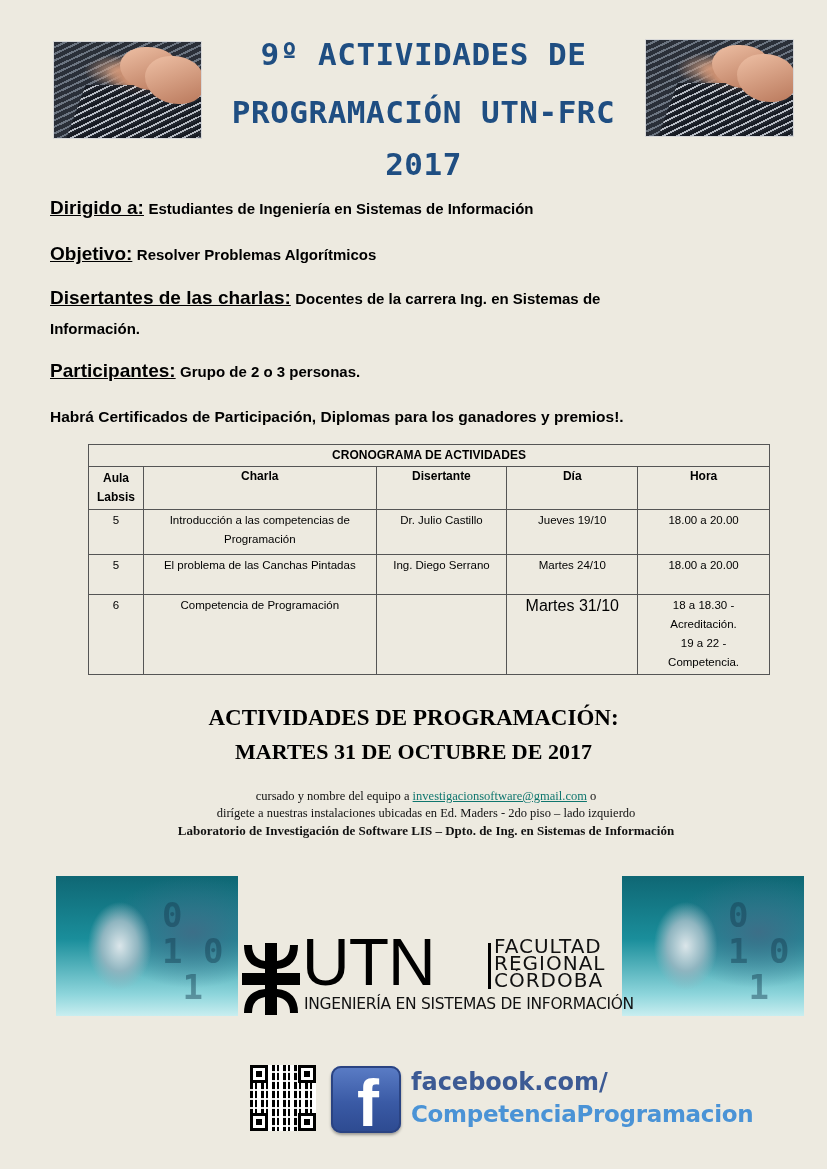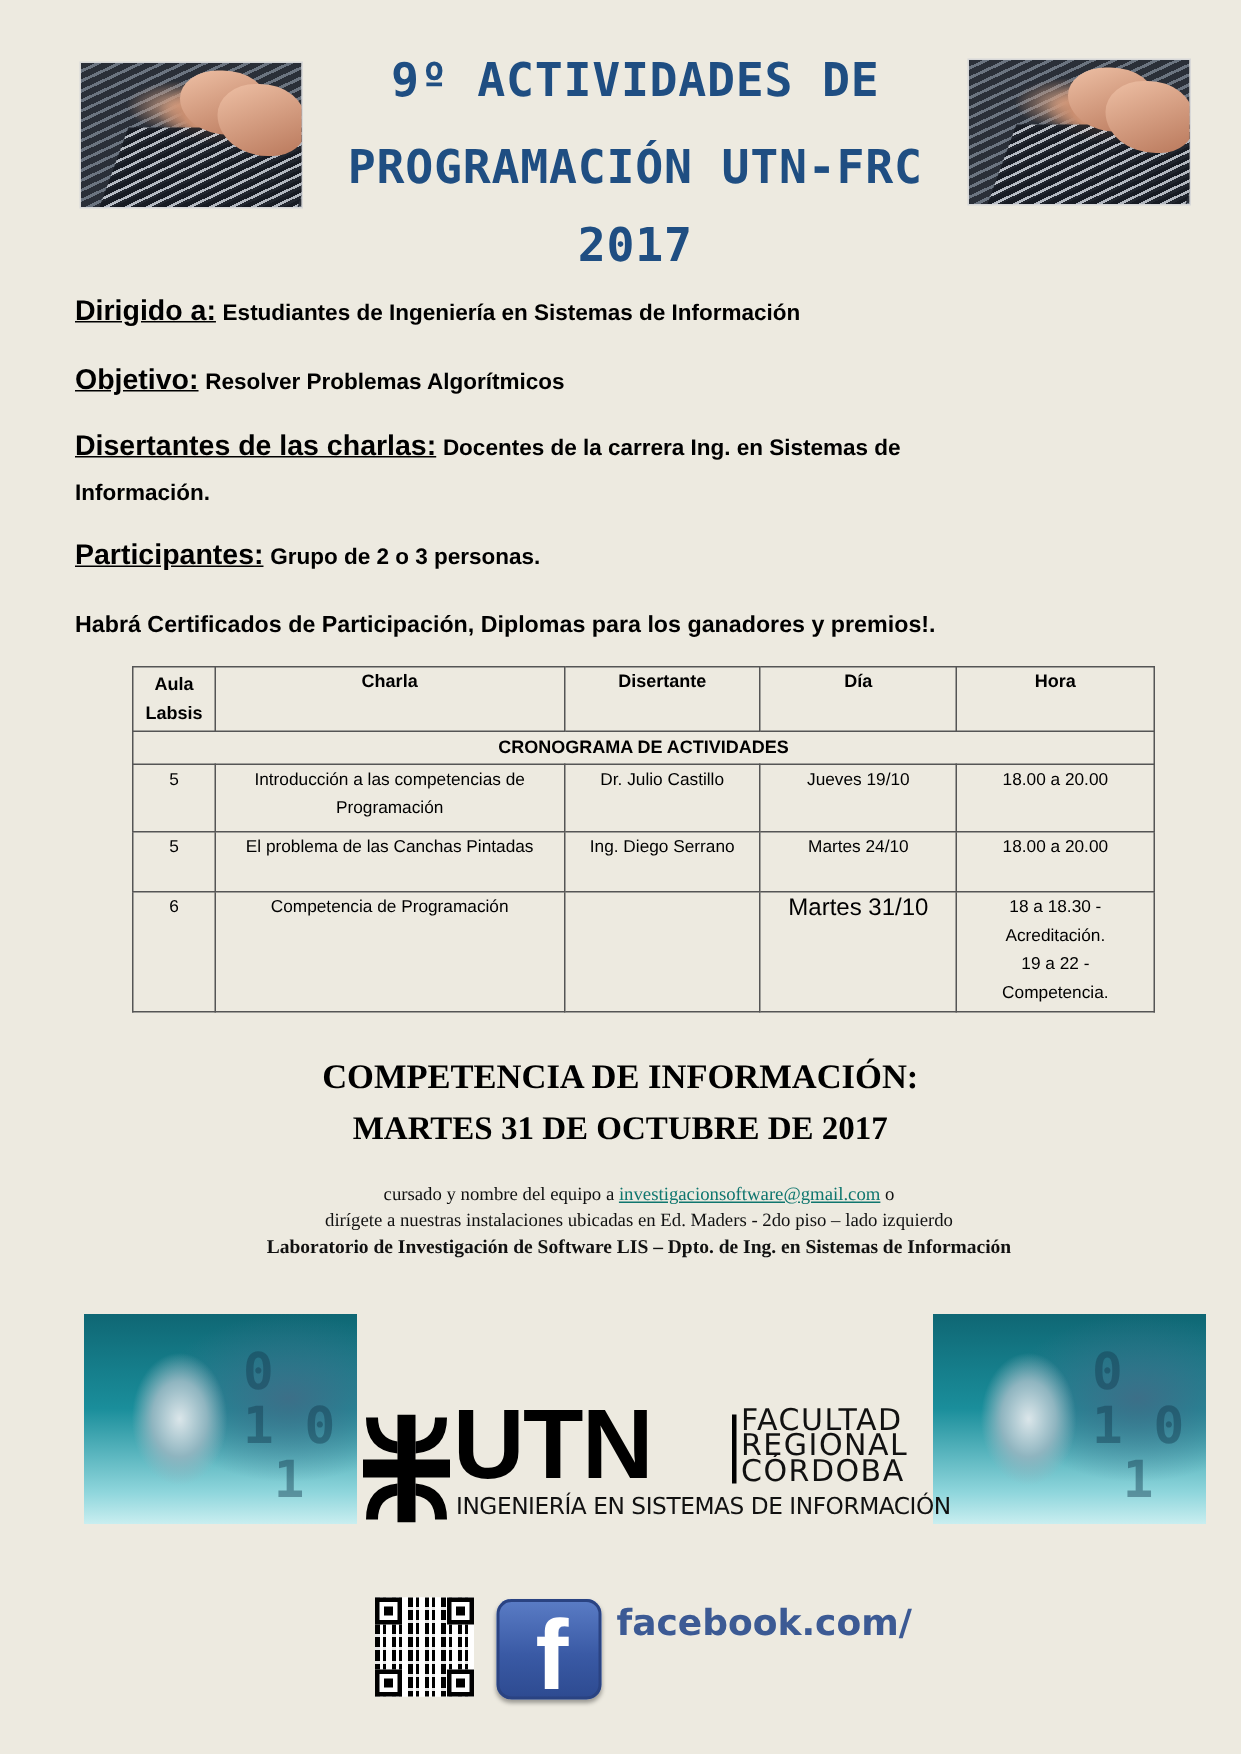--- a/index.html
+++ b/index.html
@@ -67,21 +67,21 @@
     position: absolute; left: 50px; width: 752px; text-align: center;
     font-family: "Liberation Serif", serif; font-size: 12.5px; line-height: 17px; color: #111;
   }
   .para a { color: #0f766e; text-decoration: underline; }
   .para .lab { font-weight: bold; font-size: 13px; }
 
   .utn-logo { position: absolute; left: 242px; top: 935px; width: 376px; height: 82px; }
   .utn-symbol { position: absolute; left: 0; top: 8px; width: 58px; height: 72px; }
   .utn-text {
     position: absolute; left: 60px; top: -6px; font-family: "Liberation Sans", sans-serif;
-    font-weight: bold; font-size: 66px; letter-spacing: -1px; line-height: 66px;
+    font-weight: normal; font-size: 66px; letter-spacing: -1px; line-height: 66px;
   }
   .utn-bar { position: absolute; left: 246px; top: 8px; width: 3px; height: 46px; background: #000; }
   .utn-fac {
     position: absolute; left: 252px; top: 3px; font-family: "DejaVu Sans", sans-serif;
     font-size: 20px; line-height: 17px; letter-spacing: 1px; color: #111;
   }
   .utn-isi {
     position: absolute; left: 62px; top: 60px; font-family: "DejaVu Sans", sans-serif;
     font-size: 15.5px; line-height: 18px; color: #111; white-space: nowrap; letter-spacing: -0.3px;
   }
@@ -157,29 +157,29 @@
   </p>
 </div>
 <div class="info" style="top:402px;">
   <p>
     <span class="val" style="font-size:15.5px;">Habrá Certificados de Participación, Diplomas para los ganadores y premios!.</span>
   </p>
 </div>
 
 <table class="crono">
   <tbody>
-      <tr style="height:42px;">
+      <tr>
+    <th colspan="5" class="cap">CRONOGRAMA DE ACTIVIDADES</th>
+  </tr>
+  <tr style="height:42px;">
     <th style="width:55px;line-height:19px;">Aula Labsis</th>
     <th style="width:233px;">Charla</th>
     <th style="width:131px;">Disertante</th>
     <th style="width:131px;">Día</th>
     <th style="width:132px;">Hora</th>
-  </tr>
-  <tr>
-    <th colspan="5" class="cap">CRONOGRAMA DE ACTIVIDADES</th>
   </tr>
   <tr style="height:45px;">
     <td>5</td>
     <td style="padding:1px 12px;">Introducción a las competencias de Programación</td>
     <td>Dr. Julio Castillo</td>
     <td>Jueves 19/10</td>
     <td>18.00 a 20.00</td>
   </tr>
   <tr style="height:40px;">
     <td>5</td>
@@ -196,21 +196,21 @@
     <td>
       <div>18 a 18.30 -</div>
       <div>Acreditación.</div>
       <div>19 a 22 -</div>
       <div>Competencia.</div>
     </td>
   </tr>
 </tbody>
   </table>
 
-<div class="headline" style="top:703px;font-size:23px;line-height:30px;">COMPETENCIA DE INFORMACIÓN:</div>
+<div class="headline" style="top:703px;font-size:23px;line-height:30px;">ACTIVIDADES DE PROGRAMACIÓN:</div>
 <div class="headline" style="top:737px;font-size:22px;line-height:30px;">MARTES 31 DE OCTUBRE DE 2017</div>
 
 <div class="para" style="top:788px;">
   <div>
     <span>cursado y nombre del equipo a </span><a>investigacionsoftware@gmail.com</a><span> o</span>
   </div>
   <div>dirígete a nuestras instalaciones ubicadas en Ed. Maders - 2do piso – lado izquierdo</div>
   <div class="lab">Laboratorio de Investigación de Software LIS – Dpto. de Ing. en Sistemas de Información</div>
 </div>
 
@@ -245,13 +245,14 @@
   <div class="finder" style="left:0;top:0;"></div>
   <div class="finder" style="right:0;top:0;"></div>
   <div class="finder" style="left:0;bottom:0;"></div>
   <div class="finder" style="right:0;bottom:0;"></div>
 </div>
 <div class="fb-icon">
   <span>f</span>
 </div>
 <div class="fb-text">
   <span class="l1">facebook.com/</span>
+  <span class="l2">CompetenciaProgramacion</span>
 </div>
 
 </body></html>

